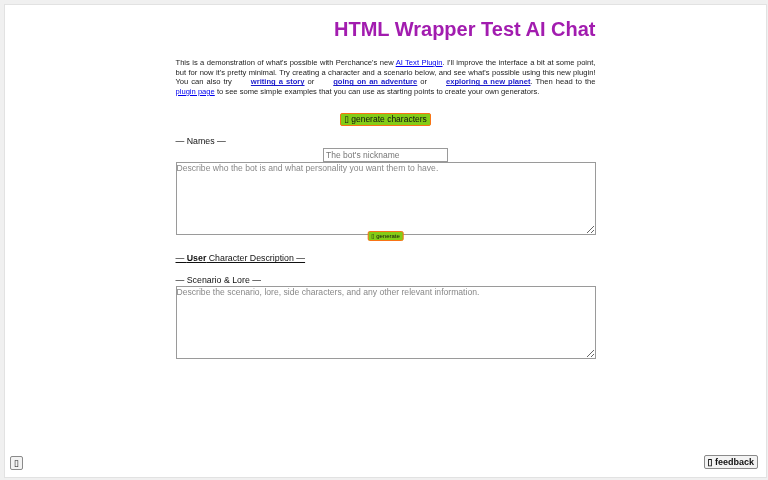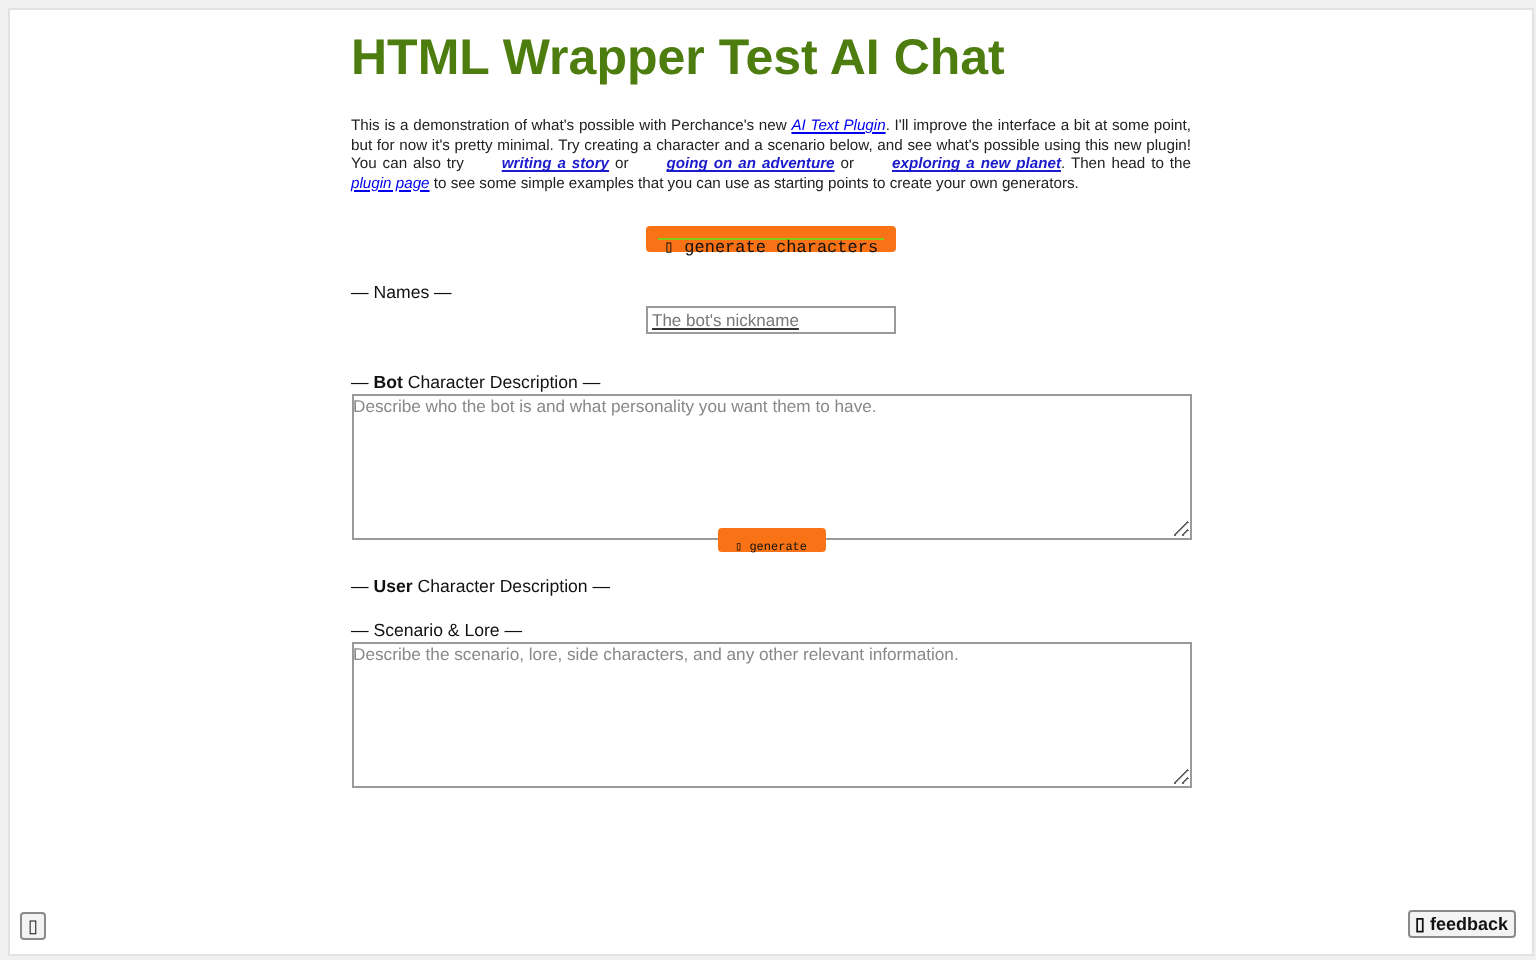--- a/index.html
+++ b/index.html
@@ -13,43 +13,43 @@
     .frame {
       position: absolute; left: 4px; top: 4px; width: 761px; height: 472px;
       background: #fff;
       border: 1px solid #e2e2e2;
       overflow: hidden;
     }
     .content {
       width: 420px; margin: 0 auto; padding-top: 11px;
     }
     h1 {
-      margin: 0 0 16px 0; text-align: left;
-      font-size: 25px; font-weight: bold; color: #4d7c0f;
+      margin: 0 0 16px 0; text-align: right;
+      font-size: 20px; font-weight: bold; color: #a21caf;
       line-height: 26px;
     }
     p.intro {
       margin: 0 0 7px 0; font-size: 7.6px; line-height: 9.6px; color: #222;
       text-align: justify;
     }
-    a { color: #0000ee; font-style: italic; }
+    a { color: #0000ee; }
     a.bold { font-weight: bold; color: #1c1ccc; margin-left: 16px; }
     .center { text-align: center; }
     .btn {
-      font-family: Liberation Mono, monospace;
-      background: #84cc16; border: 6px solid #f97316; border-radius: 2px;
+      font-family: Liberation Sans, sans-serif;
+      background: #84cc16; border: 1px solid #f97316; border-radius: 2px;
       color: #111; padding: 0 3px; cursor: pointer;
     }
     .gen-chars { font-size: 8.5px; height: 13px; line-height: 11px; margin-top: 10px; }
     .section-label { font-size: 8.8px; text-align: left; margin-top: 11px; line-height: 11px; }
     .names-label { margin-top: 10px; }
     .name-input {
       display: block; margin: 1px auto 0 auto; width: 119px; height: 12px;
       border: 1px solid #9a9a9a; font-size: 8.5px; padding: 0 2px;
-      font-family: "Liberation Sans", sans-serif; color: #333; text-decoration: underline;
+      font-family: "Liberation Sans", sans-serif; color: #333;
     }
     .name-input::placeholder { color: #777; }
     .ta-wrap { position: relative; margin-top: 0px; }
     textarea {
       display: block; box-sizing: border-box; width: 420px; height: 73px;
       border: 1px solid #9a9a9a; resize: vertical; padding: 0;
       font-family: "Liberation Sans", sans-serif; font-size: 8.6px; color: #333;
     }
     textarea::placeholder { color: #888; }
     .small-gen {
@@ -72,27 +72,26 @@
     <p class="intro"><span>This is a demonstration of what's possible with Perchance's new </span><a href="#">AI Text Plugin</a><span>. I'll improve the interface a bit at some point, but for now it's pretty minimal. Try creating a character and a scenario below, and see what's possible using this new plugin! You can also try </span><a href="#" class="bold">writing a story</a><span> or </span><a href="#" class="bold">going on an adventure</a><span> or </span><a href="#" class="bold">exploring a new planet</a><span>. Then head to the </span><a href="#">plugin page</a><span> to see some simple examples that you can use as starting points to create your own generators.</span></p>
 
 
     <div class="center">
       <button class="btn gen-chars">▯ generate characters</button>
     </div>
 
     <div class="section-label names-label">— Names —</div>
     <input class="name-input" type="text" placeholder="The bot's nickname" style="">
 
-    <div class="section-label" style="margin-top:19px;"><span>— </span><b>Bot</b><span> Character Description —</span></div>
     <div class="ta-wrap">
       <textarea placeholder="Describe who the bot is and what personality you want them to have." style=""></textarea>
       <button class="btn small-gen">▯ generate</button>
     </div>
 
-    <div class="section-label" style="margin-top:18px;"><span>— </span><b>User</b><span> Character Description —</span></div>
+    <div class="section-label" style="margin-top:18px;text-decoration:underline;"><span>— </span><b>User</b><span> Character Description —</span></div>
 
     <div class="section-label" style="">— Scenario &amp; Lore —</div>
     <div class="ta-wrap">
       <textarea placeholder="Describe the scenario, lore, side characters, and any other relevant information." style=""></textarea>
     </div>
   </div>
 </div>
 
 <button class="fixed-btn" style="left:10px; top:456px;">▯</button>
 <button class="fixed-btn" style="right:10px; top:455px;font-weight:bold;">▯ feedback</button>

